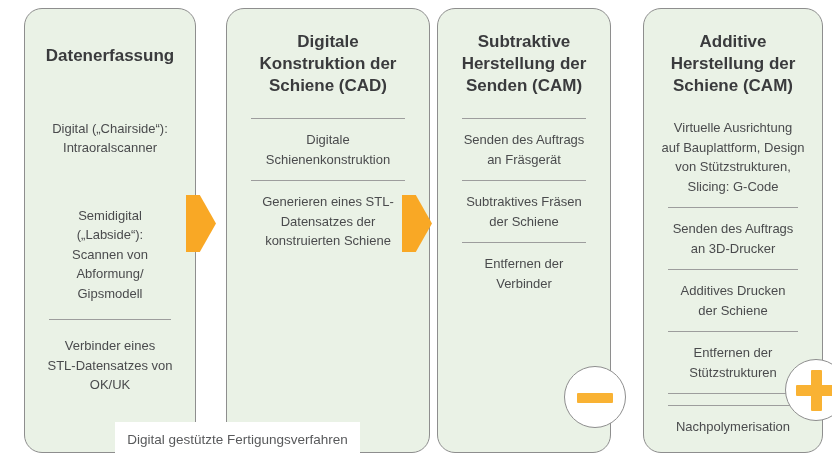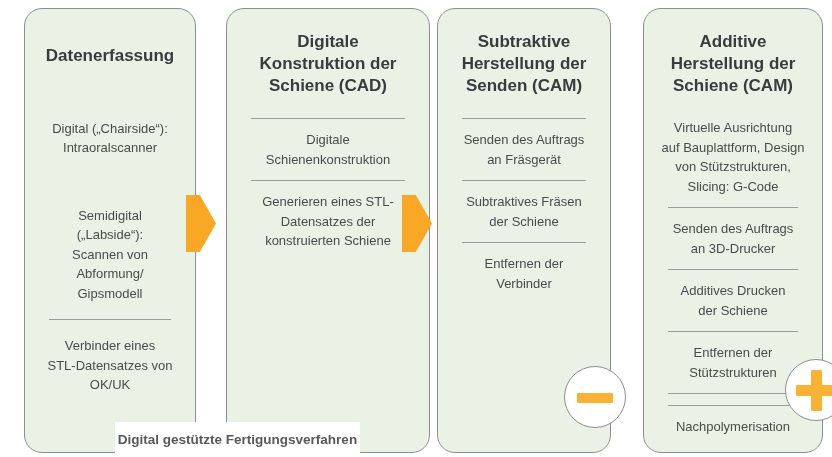--- a/index.html
+++ b/index.html
@@ -91,21 +91,21 @@
     position: absolute;
     left: 115px;
     top: 422px;
     width: 245px;
     height: 35px;
     background: #ffffff;
     display: flex;
     align-items: center;
     justify-content: center;
     font-size: 13.5px;
-    font-weight: bold;
+    font-weight: normal;
     color: #58595b;
   }
 </style>
 </head>
 <body>
 
 <div class="canvas">
 
   <section class="box box1">
     <h2 class="title">Datenerfassung</h2>

